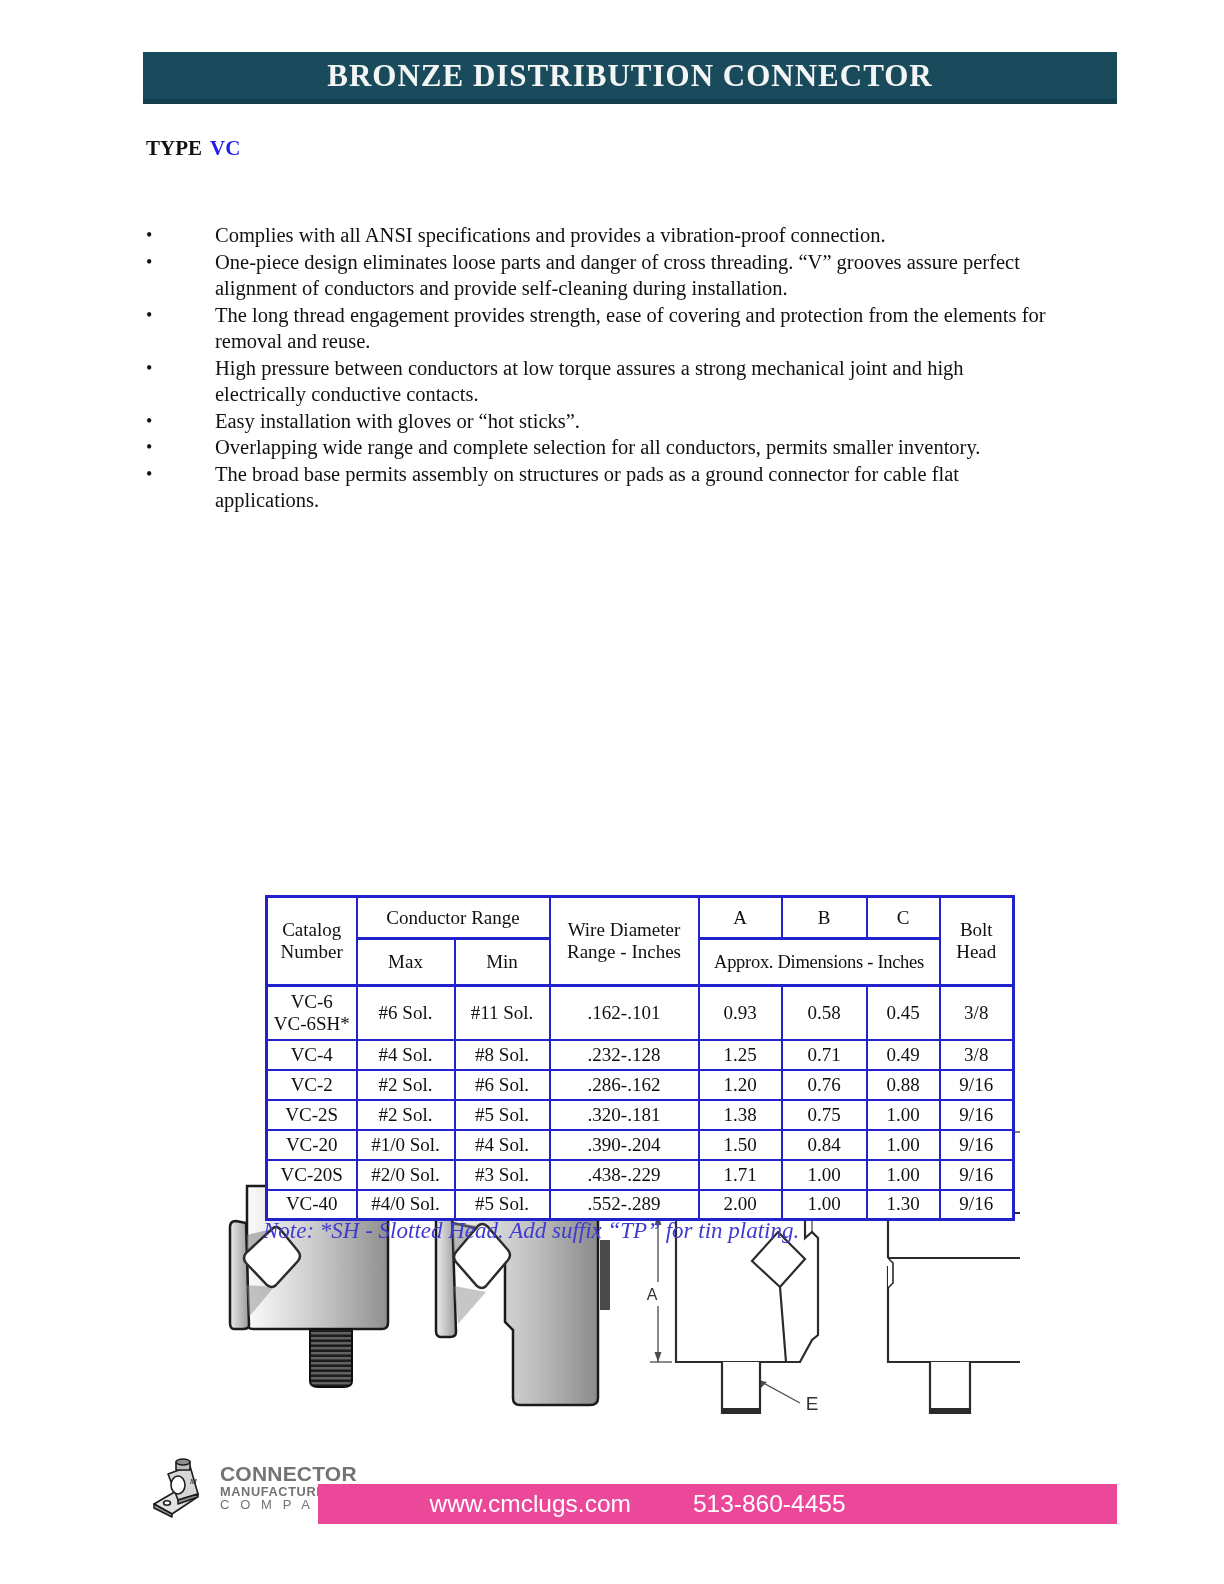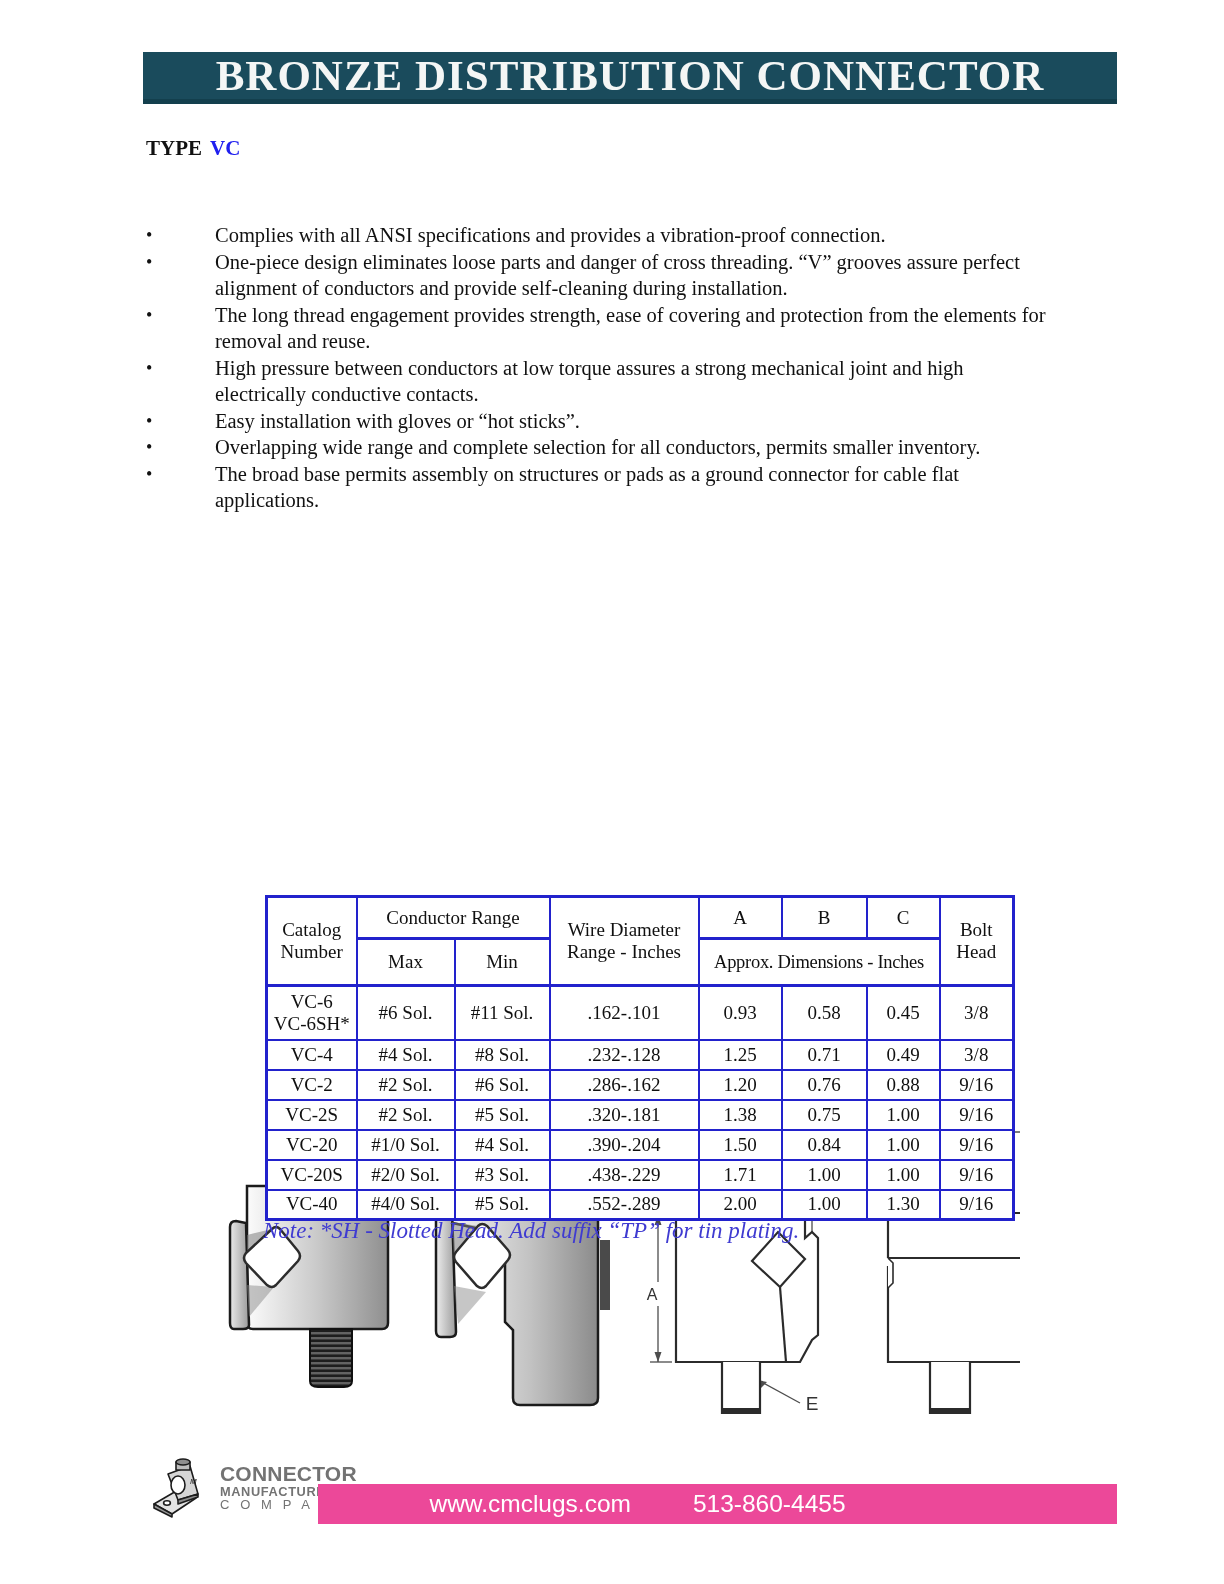--- a/index.html
+++ b/index.html
@@ -8,21 +8,21 @@
     position:relative; width:1224px; height:1584px; background:#ffffff;
     font-family:"Liberation Serif", serif; color:#111; overflow:hidden;
   }
   
   .banner {
     position:absolute; left:143px; top:52px; width:974px; height:52px;
     background:#1a4b5c; border-bottom:5px solid #133f4d;
     display:flex; align-items:center; justify-content:center;
   }
   .banner .title {
-    color:#f4f6f5; font-size:43px; font-weight:bold; letter-spacing:1px;
+    color:#f4f6f5; font-size:31px; font-weight:bold; letter-spacing:1px;
     font-family:"Liberation Serif", serif;
   }
   
   .type-heading {
     position:absolute; left:146px; top:136px; font-size:21px; font-weight:bold;
   }
   .type-heading .type-value { color:#2020ef; margin-left:8px; }
   
   .features {
     position:absolute; left:146px; top:222px; width:905px;

